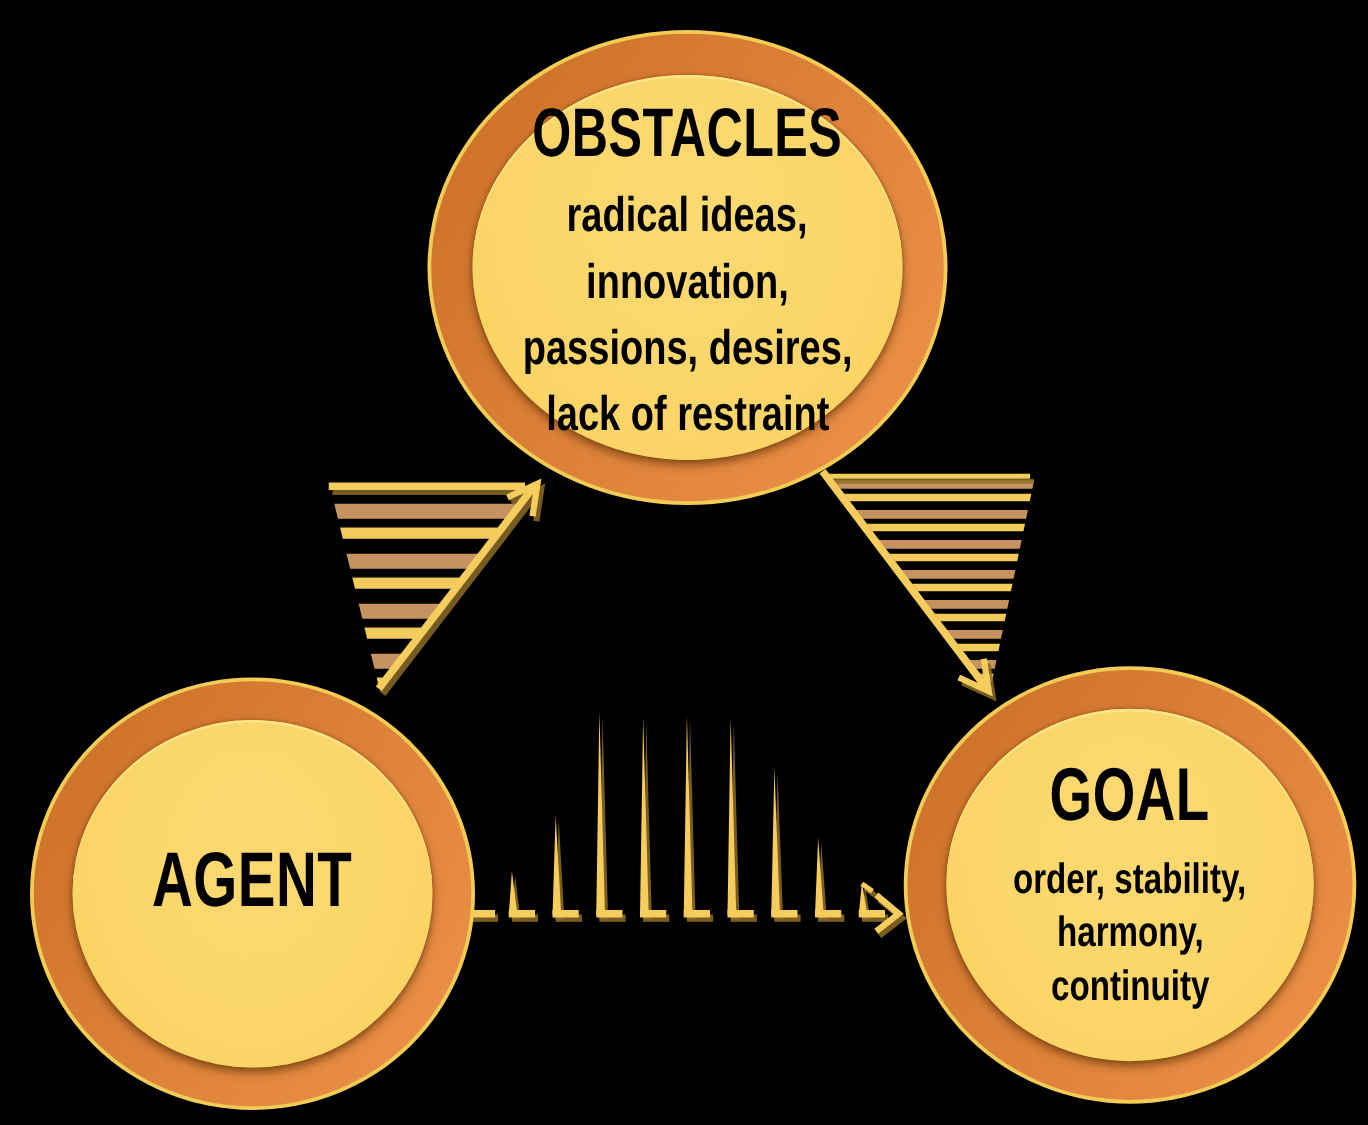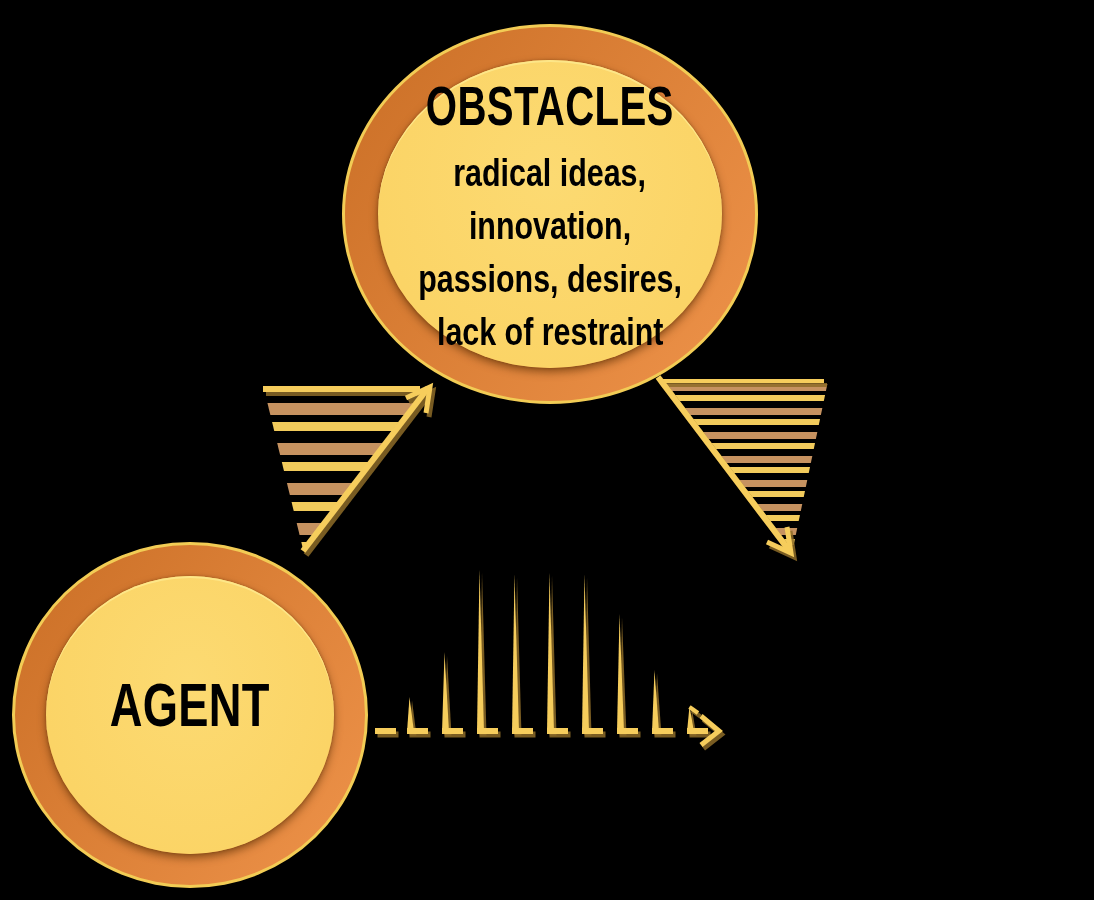--- a/index.html
+++ b/index.html
@@ -27,21 +27,21 @@
   }
   .title{font-weight:700;line-height:1;white-space:nowrap;transform:scaleX(.73);letter-spacing:.5px;}
   .sub{display:flex;flex-direction:column;align-items:center;}
   .sub-line{font-weight:700;white-space:nowrap;transform:scaleX(.78);}
 
   .node-obstacles{left:342px;top:24px;width:416px;height:380px;}
   .node-obstacles .inner{inset:33px;padding-top:8px;}
   .node-obstacles .title{font-size:55px;margin-bottom:12px;}
   .node-obstacles .sub-line{font-size:39px;line-height:53px;}
 
-  .node-agent{left:12px;top:542px;width:356px;height:346px;}
+  .node-agent{left:24px;top:542px;width:356px;height:346px;}
   .node-agent .title{font-size:62px;margin-bottom:20px;}
   .node-agent .sub-line{font-size:34px;line-height:46px;}
 
   .node-goal{left:723px;top:533px;width:362px;height:350px;}
   .node-goal .title{font-size:60px;margin-bottom:16px;}
   .node-goal .sub-line{font-size:34px;line-height:43px;}
 
   
   .p-tan{fill:var(--stripe-tan,#c69260);}
   .p-yellow{fill:var(--stripe-yellow,#f2cb5c);}
@@ -161,14 +161,26 @@
   </div>
 
   <div class="node node-agent">
     <div class="ring">
       <div class="inner">
         <div class="title">AGENT</div>
       </div>
     </div>
   </div>
 
+  <div class="node node-goal">
+    <div class="ring">
+      <div class="inner">
+        <div class="title">GOAL</div>
+        <div class="sub">
+          <div class="sub-line">order, stability,</div>
+          <div class="sub-line">harmony,</div>
+          <div class="sub-line">continuity</div>
+        </div>
+      </div>
+    </div>
+  </div>
 
 </div>
 
 </body></html>

